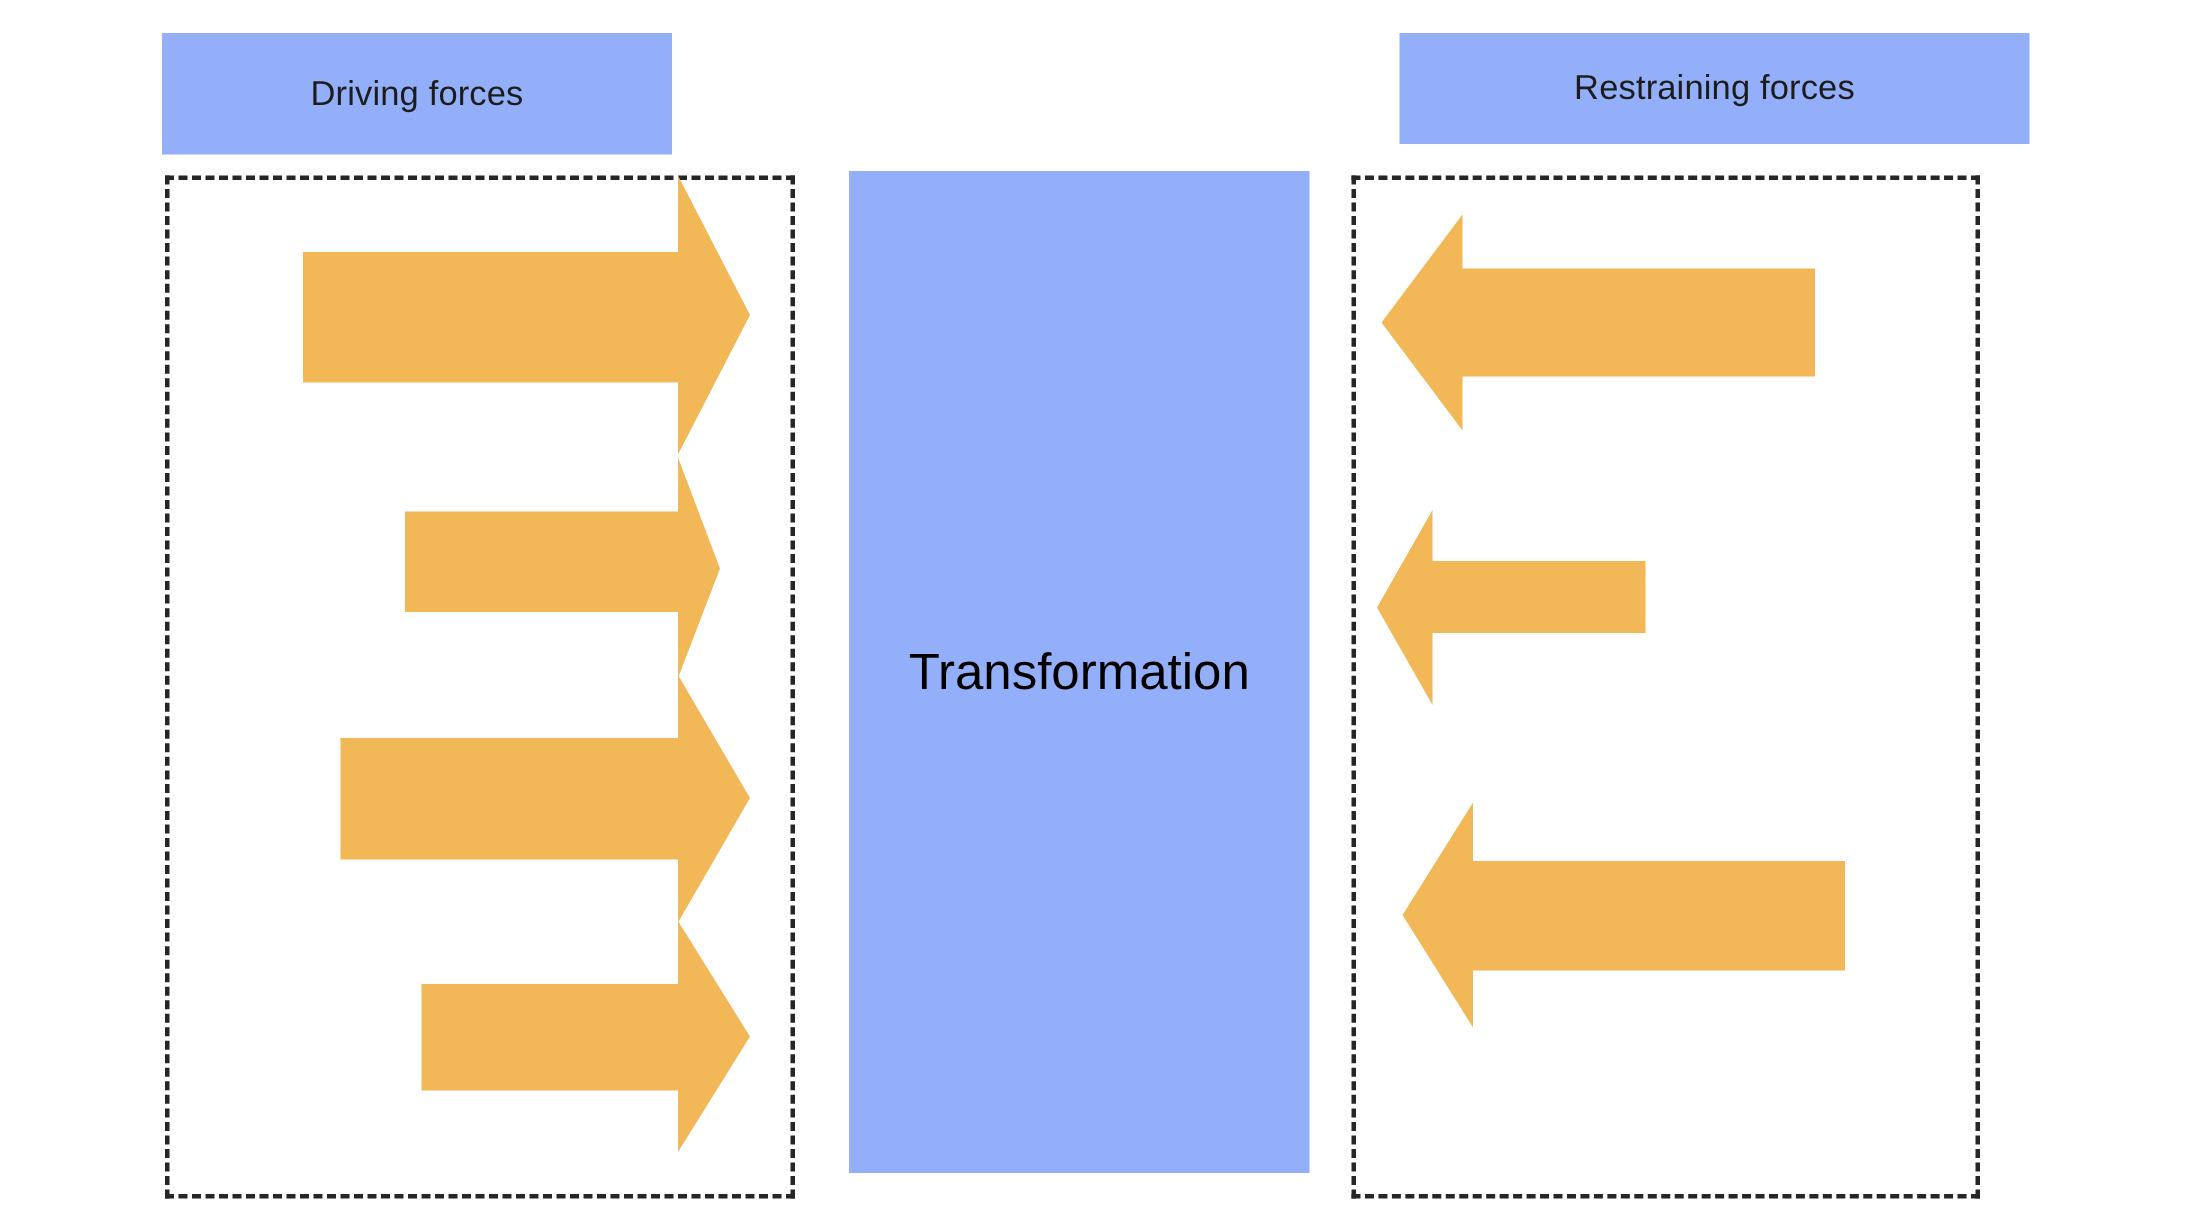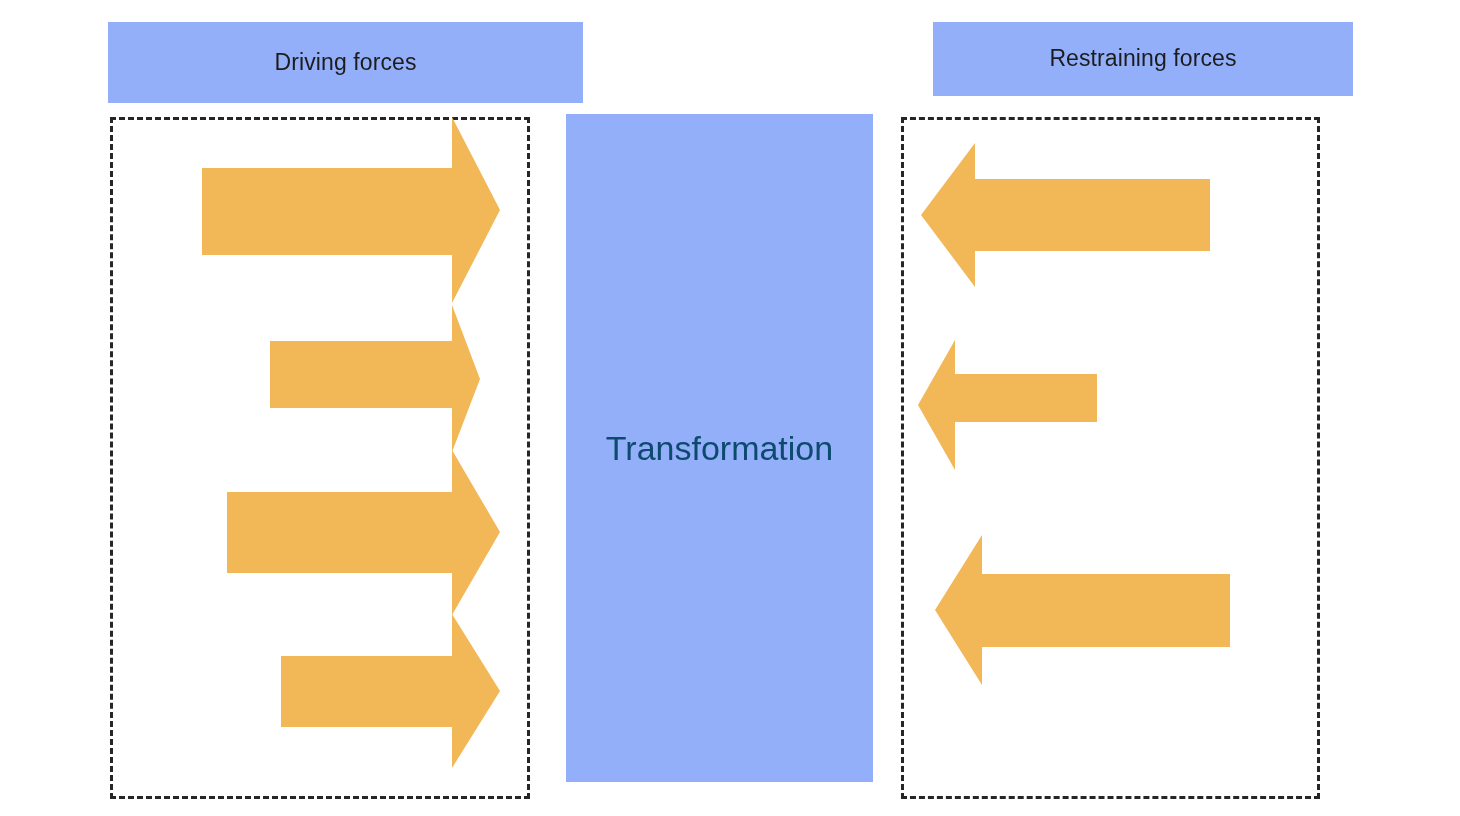--- a/index.html
+++ b/index.html
@@ -27,21 +27,21 @@
     justify-content: center;
     color: #1c1c1c;
     font-size: 23px;
     font-weight: 400;
     letter-spacing: 0.1px;
     line-height: 1.2;
   }
   #driving-header {
     left: 108px;
     top: 22px;
-    width: 475px;
+    width: 340px;
     height: 81px;
   }
   #restraining-header {
     left: 901px;
     top: 22px;
     width: 420px;
     height: 74px;
     margin-left: 32px;
   }
 
@@ -132,21 +132,21 @@
       <polygon points="0,42 225,42 225,0 273,82 225,165 225,123 0,123" fill="#F2B757"></polygon>
     </svg>
   </div>
 
   <div class="arrow" id="arrow-driving-4">
     <svg viewBox="0 0 219 154" preserveAspectRatio="none">
       <polygon points="0,42 171,42 171,0 219,77 171,154 171,113 0,113" fill="#F2B757"></polygon>
     </svg>
   </div>
 
-  <div id="transformation-block" style="background: rgb(148, 175, 250); color: #0c4a6e;">
+  <div id="transformation-block" style="background: rgb(148, 175, 250); color: #000000;">
     <span>Transformation</span>
   </div>
 
   <div class="header-bar" id="restraining-header" style="background: rgb(148, 175, 250); color: rgb(28, 28, 28);">
     <span>Restraining forces</span>
   </div>
 
   <div class="dashed-box" id="restraining-box" style="border-color: rgb(38, 38, 38);"></div>
 
   <div class="arrow" id="arrow-restraining-1">

